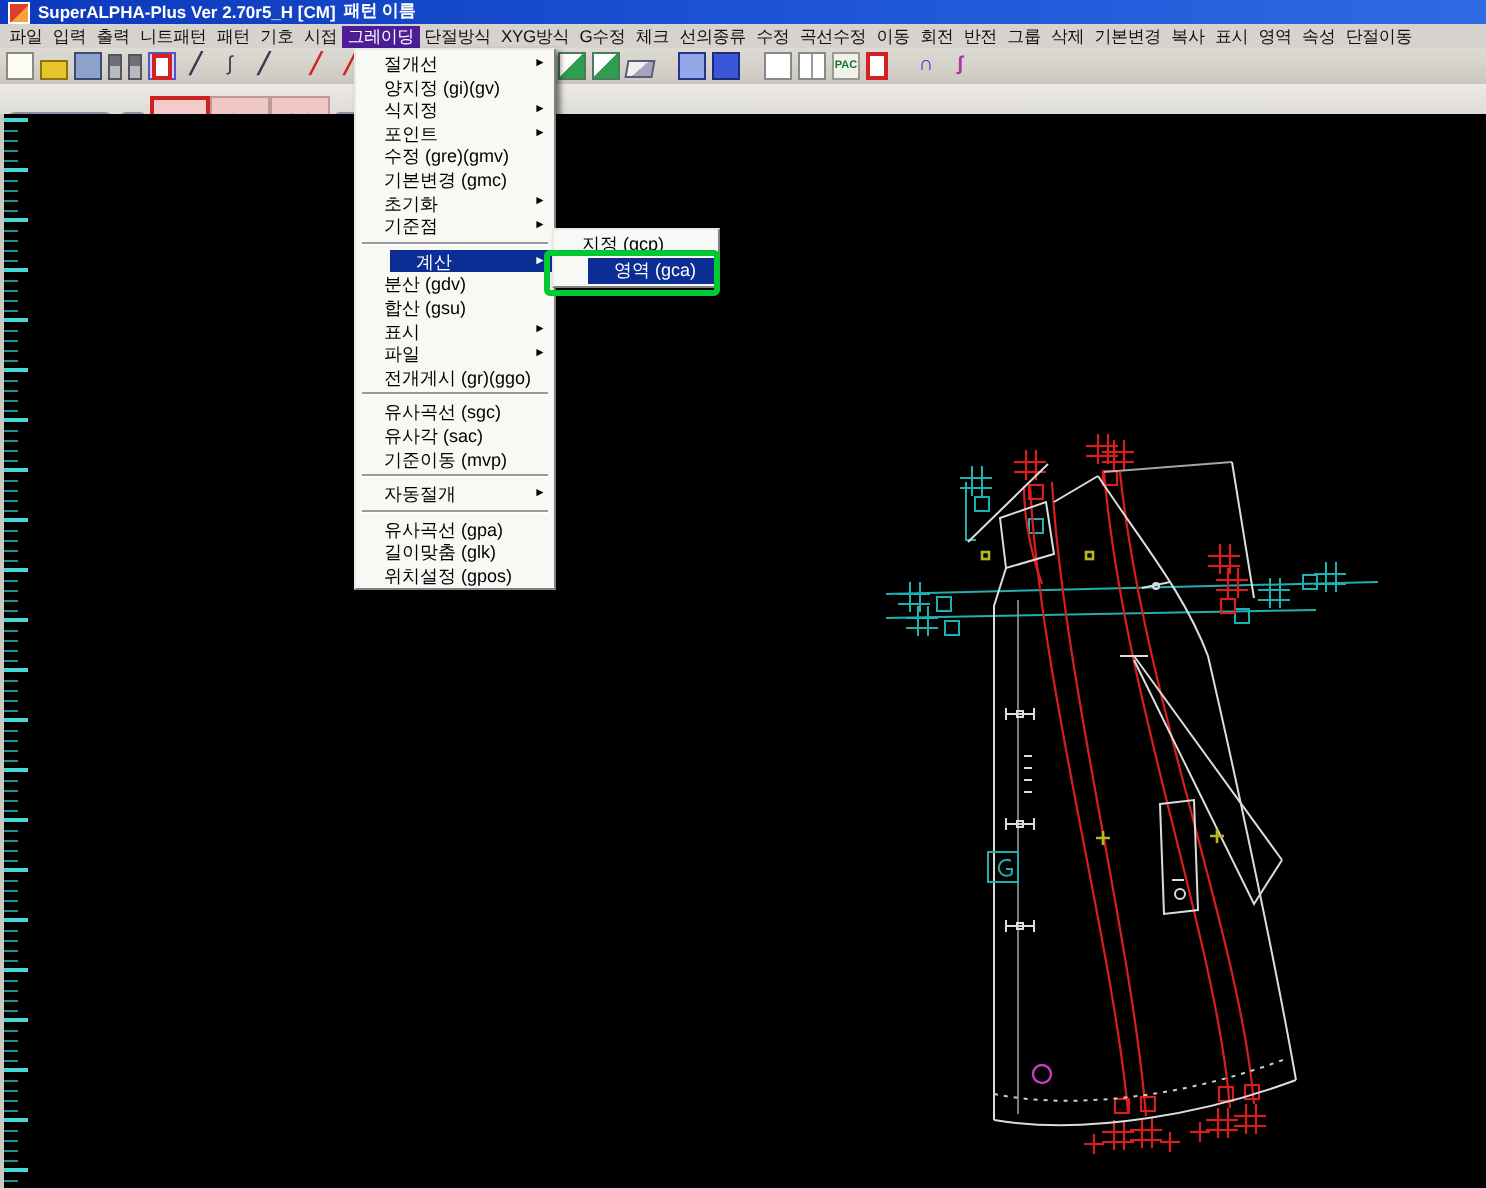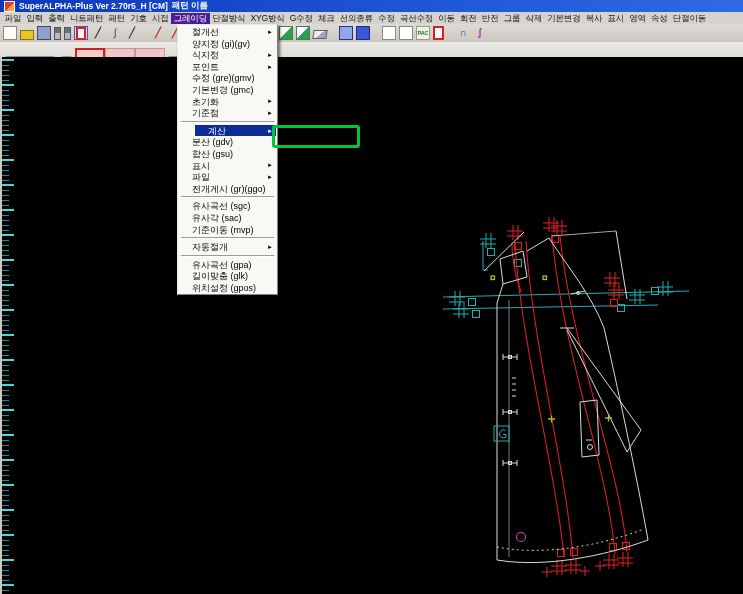--- a/index.html
+++ b/index.html
@@ -368,15 +368,23 @@
       <div class="mrow">
         <span class="mlabel">유사곡선 (gpa)</span>
       </div>
       <div class="mrow">
         <span class="mlabel">길이맞춤 (glk)</span>
       </div>
       <div class="mrow">
         <span class="mlabel">위치설정 (gpos)</span>
       </div>
     </div>
+  <div class="menu submenu">
+      <div class="mrow">
+        <span class="mlabel">지정 (gcp)</span>
+      </div>
+      <div class="mrow hl">
+        <span class="mlabel">영역 (gca)</span>
+      </div>
+    </div>
   <div class="annotation"></div>
 
 </div>
 
 </body></html>

